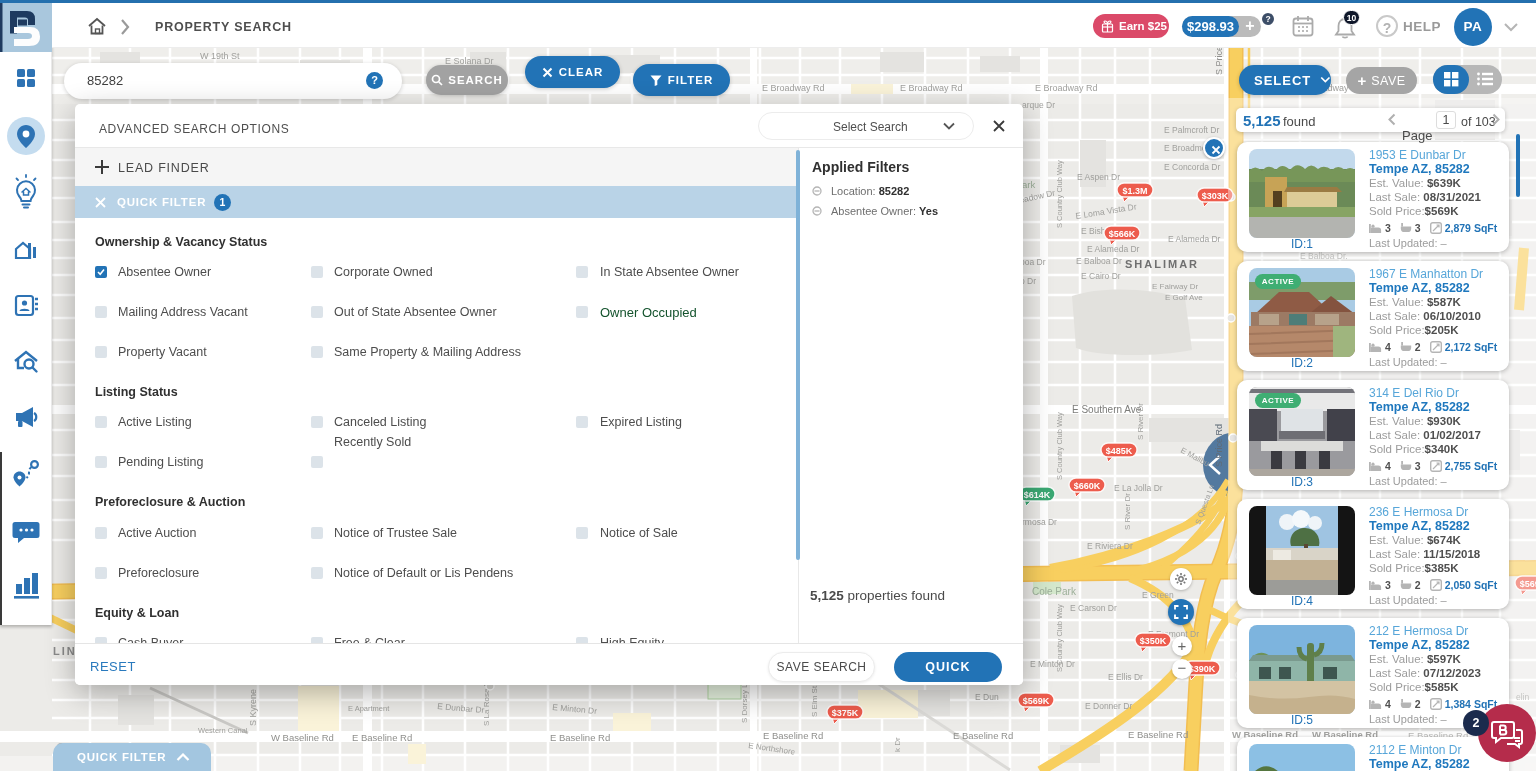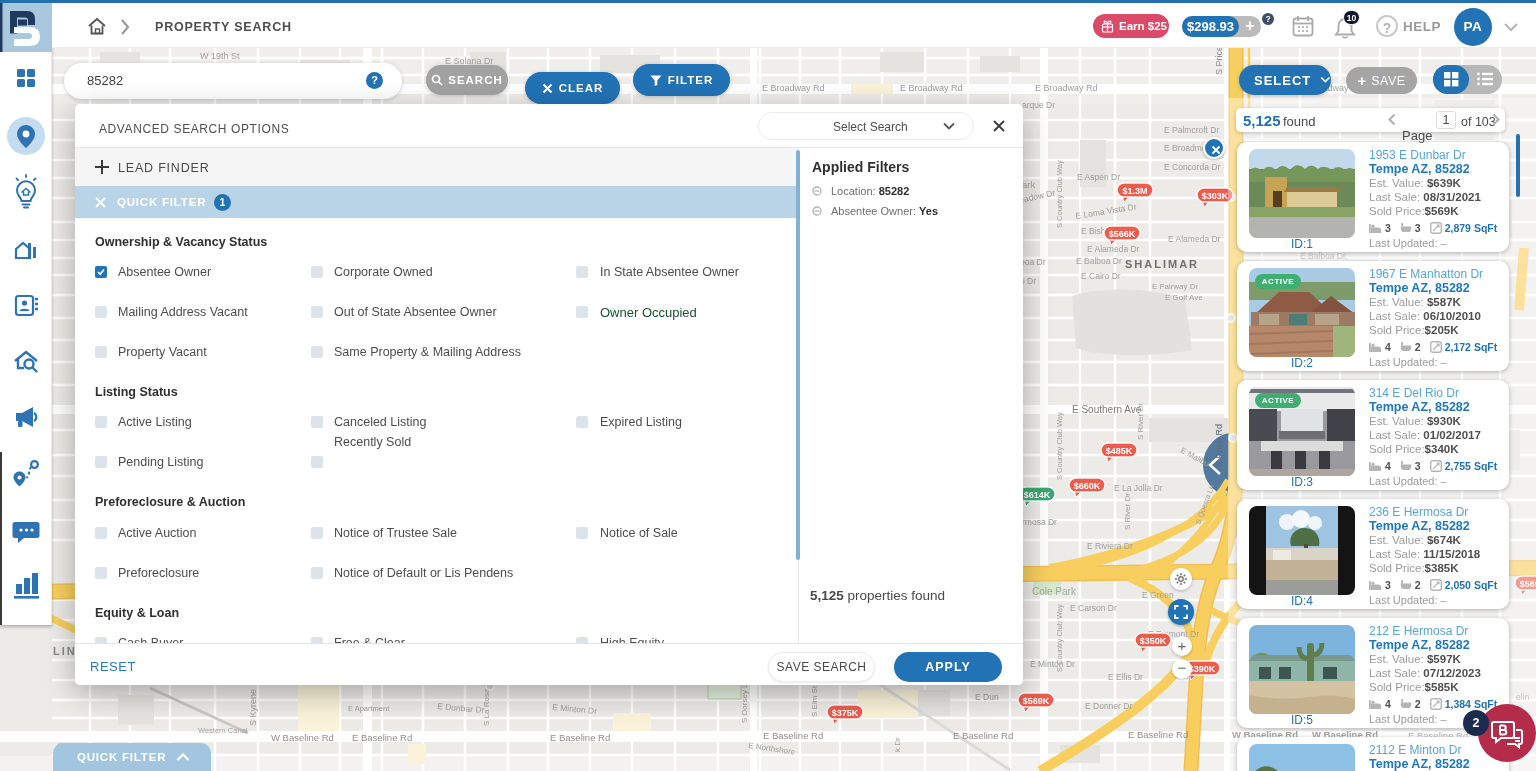--- a/index.html
+++ b/index.html
@@ -437,21 +437,21 @@
 
 <div id="searchinput">85282</div>
 <div class="abs" style="left:366px;top:72px;width:17px;height:17px;border-radius:9px;background:#2273B6;z-index:21;color:#fff;font-size:11px;font-weight:bold;text-align:center;line-height:17px">?</div>
 
 <div class="pillbtn" style="left:426px;top:65px;width:82px;height:30px;background:#A2A2A2;">
 <svg width="12" height="12" viewBox="0 0 12 12" style="margin-right:5px">
       <circle cx="5" cy="5" r="3.5" fill="none" stroke="#fff" stroke-width="1.7"></circle>
       <line x1="7.8" y1="7.8" x2="11" y2="11" stroke="#fff" stroke-width="1.7"></line>
     </svg>SEARCH</div>
 
-<div class="pillbtn" style="left:525px;top:72px;width:95px;height:32px;background:#2273B6;">
+<div class="pillbtn" style="left:525px;top:56px;width:95px;height:32px;background:#2273B6;">
 <svg width="11" height="11" viewBox="0 0 11 11" style="margin-right:6px">
       <path d="M1.5 1.5 L9.5 9.5 M9.5 1.5 L1.5 9.5" stroke="#fff" stroke-width="2"></path>
     </svg>CLEAR</div>
 
 <div class="pillbtn" style="left:633px;top:64px;width:97px;height:32px;background:#2273B6;">
 <svg width="12" height="11" viewBox="0 0 12 11" style="margin-right:6px">
       <path d="M0.5 0.5 h11 l-4.2 5 v4.5 l-2.6 1 v-5.5 Z" fill="#fff"></path>
     </svg>FILTER</div>
 
 <div id="modal">
@@ -542,21 +542,21 @@
   <svg class="abs" style="left:737px;top:102px" width="10" height="10" viewBox="0 0 10 10">
       <circle cx="5" cy="5" r="4" fill="none" stroke="#B5B5B5" stroke-width="1.3"></circle>
       <line x1="2.5" y1="5" x2="7.5" y2="5" stroke="#B5B5B5" stroke-width="1.3"></line>
     </svg>
   <div class="abs" style="left:756px;top:101px;font-size:11px;color:#6E6E6E">Absentee Owner: <b style="color:#303030">Yes</b></div>
   <div class="abs" style="left:735px;top:484px;font-size:13.5px;color:#4A4A4A"><b>5,125</b> properties found</div>
 
   <div class="abs" style="left:0;top:539px;width:948px;height:42px;background:#fff;border-top:1px solid #E5E5E5;border-radius:0 0 5px 5px"></div>
   <div class="abs" style="left:15px;top:555px;font-size:13px;color:#2979BD;letter-spacing:0.5px">RESET</div>
   <div class="abs" style="left:693px;top:548px;width:107px;height:30px;border-radius:15px;background:#fff;border:1px solid #ECECEC;box-shadow:0 1px 3px rgba(0,0,0,.08);color:#4A4A4A;font-size:12px;letter-spacing:0.5px;text-align:center;line-height:29px">SAVE SEARCH</div>
-  <div class="abs" style="left:819px;top:548px;width:108px;height:30px;border-radius:15px;background:#2273B6;color:#fff;font-size:12.5px;font-weight:bold;letter-spacing:1px;text-align:center;line-height:30px">APPLY</div>
+  <div class="abs" style="left:819px;top:548px;width:108px;height:30px;border-radius:15px;background:#2273B6;color:#fff;font-size:12.5px;font-weight:bold;letter-spacing:1px;text-align:center;line-height:30px">QUICK</div>
 </div>
 
 <div class="abs" style="left:1239px;top:65px;width:92px;height:30px;border-radius:15px;background:#2273B6;z-index:21;display:flex;align-items:center;box-shadow:0 1px 4px rgba(0,0,0,.2)">
  <span style="color:#fff;font-weight:bold;font-size:13px;letter-spacing:1px;margin-left:15px">SELECT</span>
  <svg width="13" height="8" viewBox="0 0 13 8" style="margin-left:9px">
       <path d="M1.5 1 l5 5 l5 -5" fill="none" stroke="#fff" stroke-width="2"></path>
     </svg>
 </div>
 <div class="abs" style="left:1346px;top:67px;width:71px;height:27px;border-radius:14px;background:#A5A5A5;z-index:21;display:flex;align-items:center;justify-content:center">
  <span style="color:#fff;font-size:15px;font-weight:bold;margin-right:5px;margin-top:-1px">+</span>

